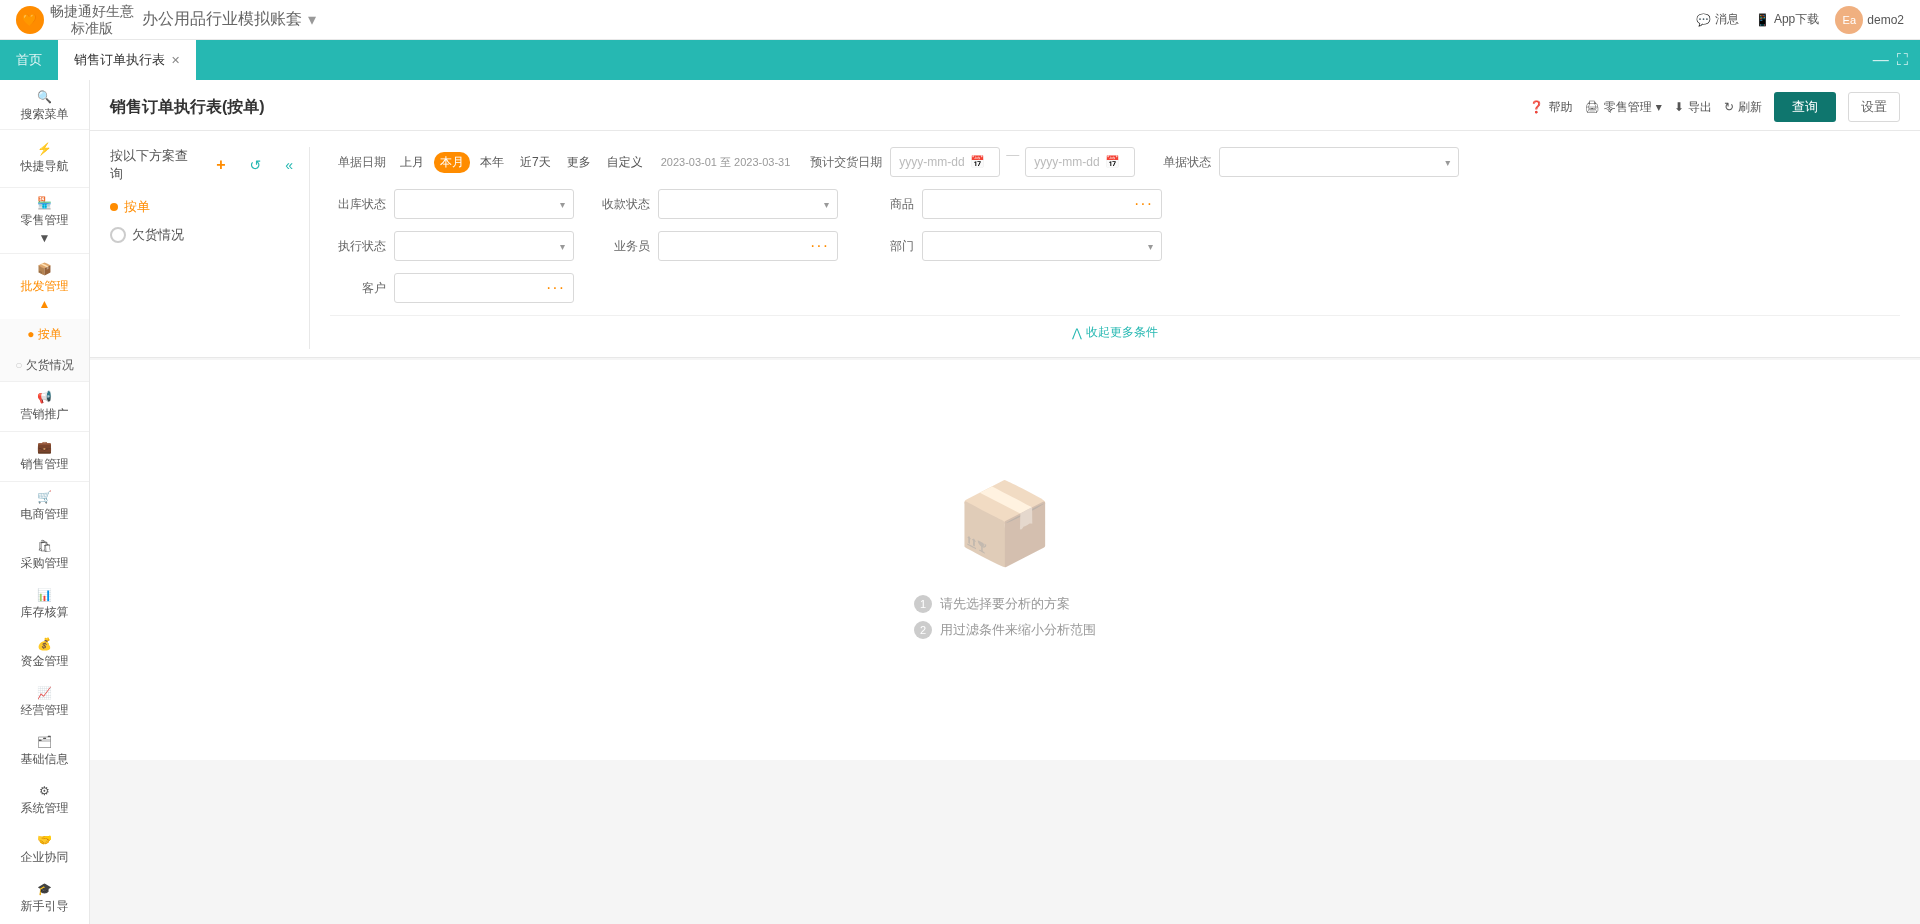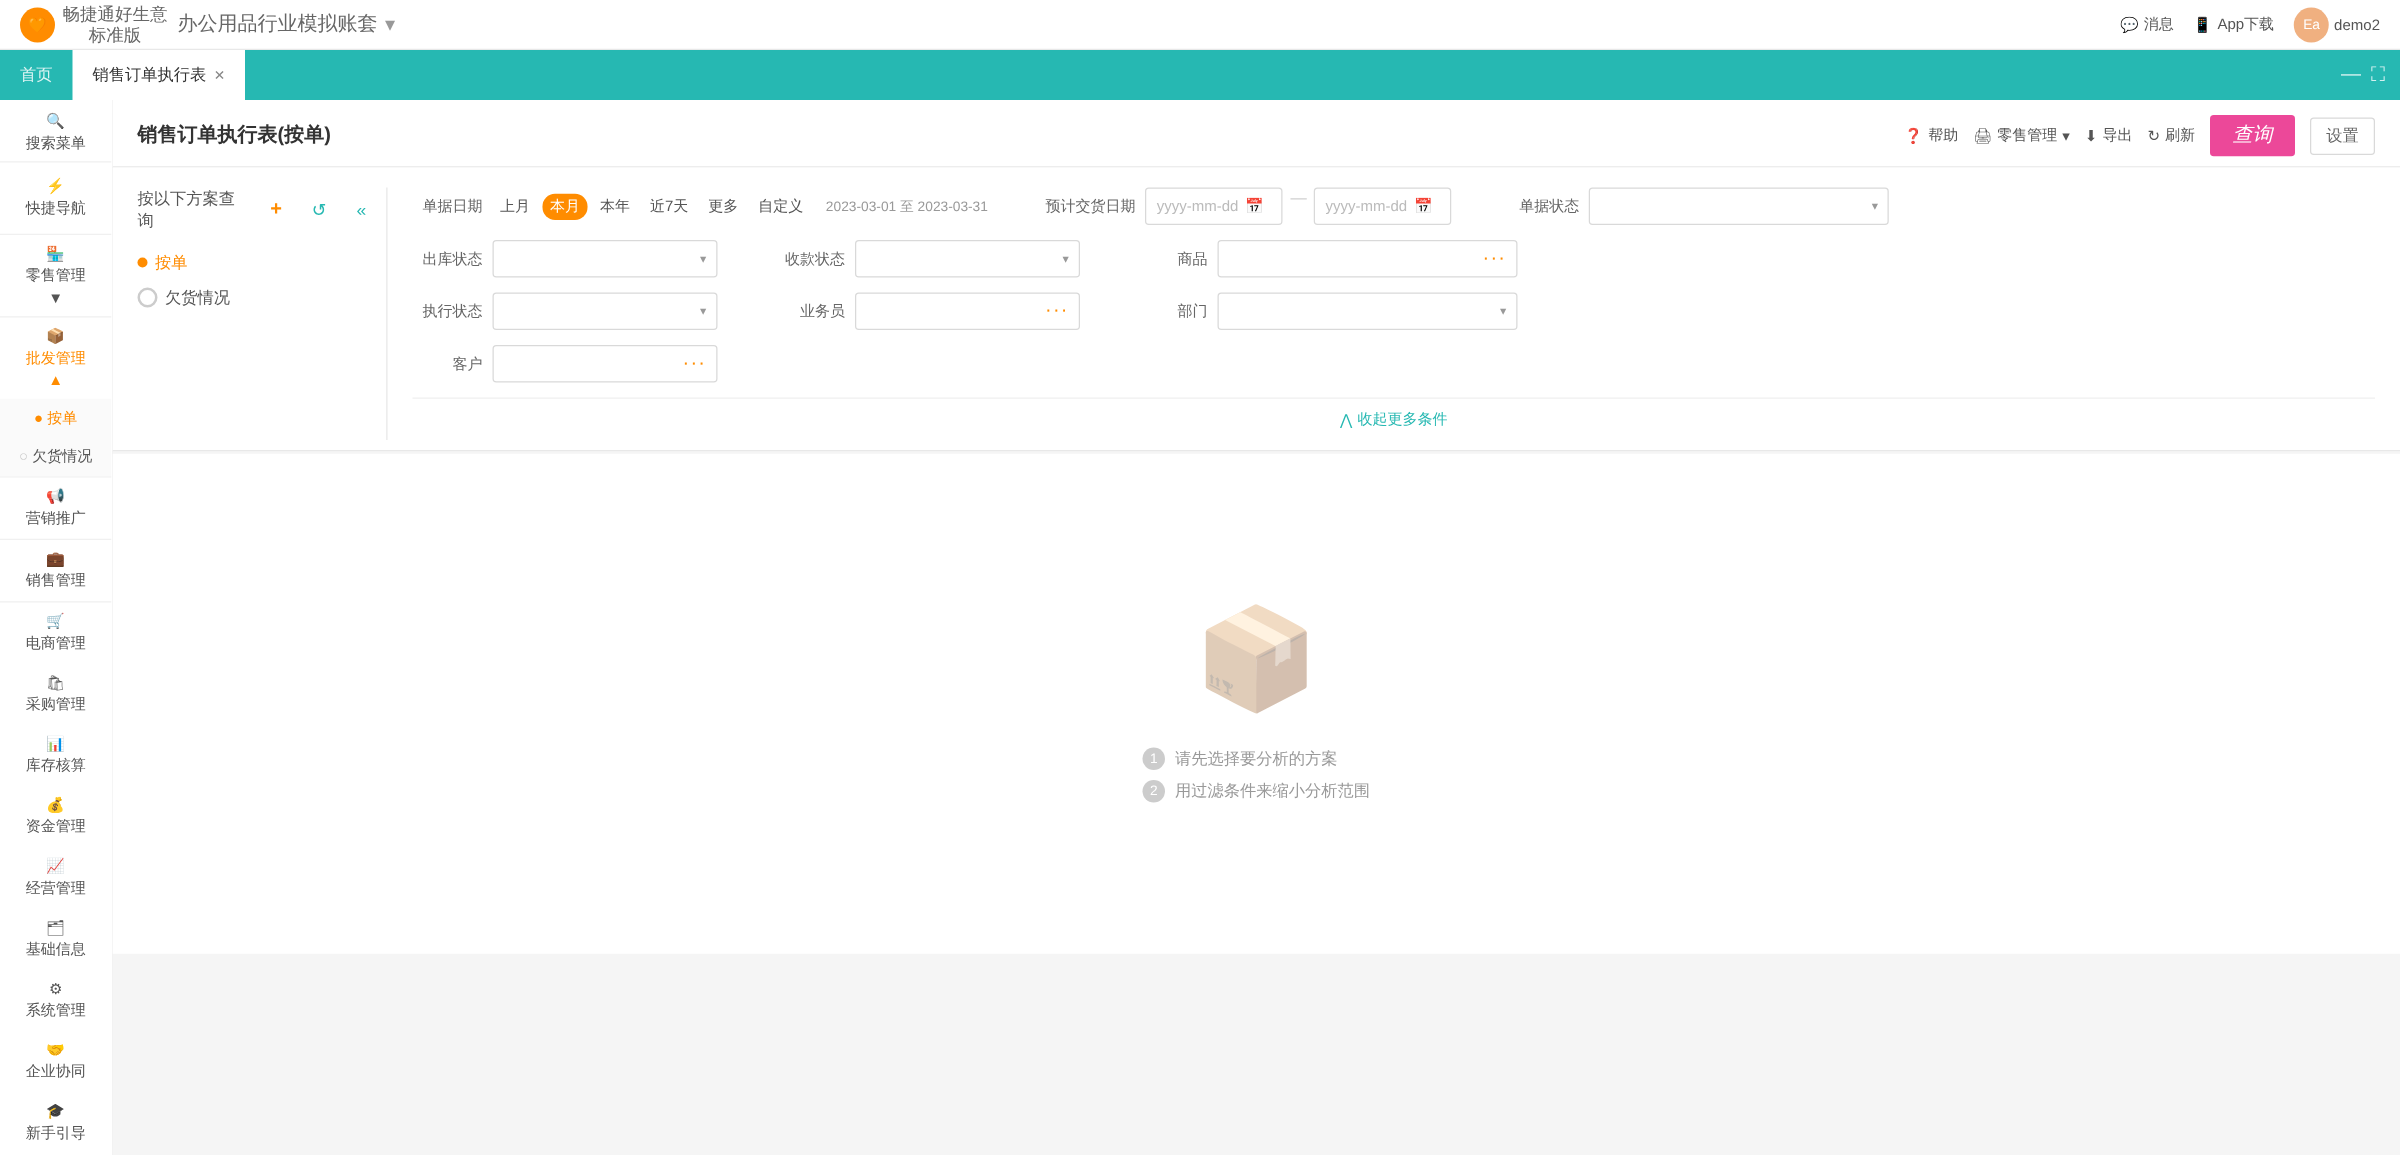--- a/index.html
+++ b/index.html
@@ -130,23 +130,23 @@
       align-items: center;
       justify-content: space-between;
     }
     .page-title { font-size: 16px; font-weight: 600; color: #333; }
     .page-actions { display: flex; align-items: center; gap: 12px; }
     .page-action-btn {
       display: flex; align-items: center; gap: 4px;
       font-size: 12px; color: #555; cursor: pointer;
     }
     .page-action-btn.primary {
-      background: #ec4899; color: #fff;
+      background: #0f766e; color: #fff;
       border: none; padding: 6px 18px; border-radius: 3px;
-      font-size: 16px; cursor: pointer; font-style: italic;
+      font-size: 13px; cursor: pointer;
     }
     .page-action-btn.secondary {
       background: #fff; color: #666;
       border: 1px solid #d9d9d9; padding: 5px 12px; border-radius: 3px;
       font-size: 13px; cursor: pointer;
     }
 
     
     .filter-panel {
       background: #fff;
@@ -165,21 +165,21 @@
     .filter-left-header { display: flex; align-items: center; gap: 24px; margin-bottom: 10px; font-size: 13px; color: #555; }
     .filter-left-add { color: #26b8b2; cursor: pointer; font-size: 16px; font-weight: bold; }
     .filter-left-refresh { color: #26b8b2; cursor: pointer; font-size: 14px; }
     .filter-left-collapse { color: #26b8b2; cursor: pointer; font-size: 14px; }
     .filter-option { display: flex; align-items: center; gap: 6px; padding: 5px 0; cursor: pointer; font-size: 13px; color: #555; }
     .filter-option.active { color: #ff8c00; }
     .filter-option-dot { width: 8px; height: 8px; border-radius: 50%; background: #ff8c00; flex-shrink: 0; }
     .filter-option-circle { width: 16px; height: 16px; border-radius: 50%; border: 2px solid #ccc; flex-shrink: 0; display: flex; align-items: center; justify-content: center; }
 
     .filter-right { flex: 1; padding-left: 20px; }
-    .filter-row { display: flex; align-items: center; gap: 26px; margin-bottom: 12px; flex-wrap: wrap; }
+    .filter-row { display: flex; align-items: center; gap: 0; margin-bottom: 12px; flex-wrap: wrap; }
     .filter-field { display: flex; align-items: center; gap: 8px; }
     .filter-label { font-size: 12px; color: #666; white-space: nowrap; min-width: 56px; text-align: right; }
     .filter-input {
       height: 30px; border: 1px solid #d9d9d9; border-radius: 3px;
       padding: 0 8px; font-size: 12px; color: #333; background: #fff;
       display: flex; align-items: center; cursor: pointer; gap: 6px;
     }
     .filter-select {
       height: 30px; border: 1px solid #d9d9d9; border-radius: 3px;
       padding: 0 8px; font-size: 12px; color: #333; background: #fff;

